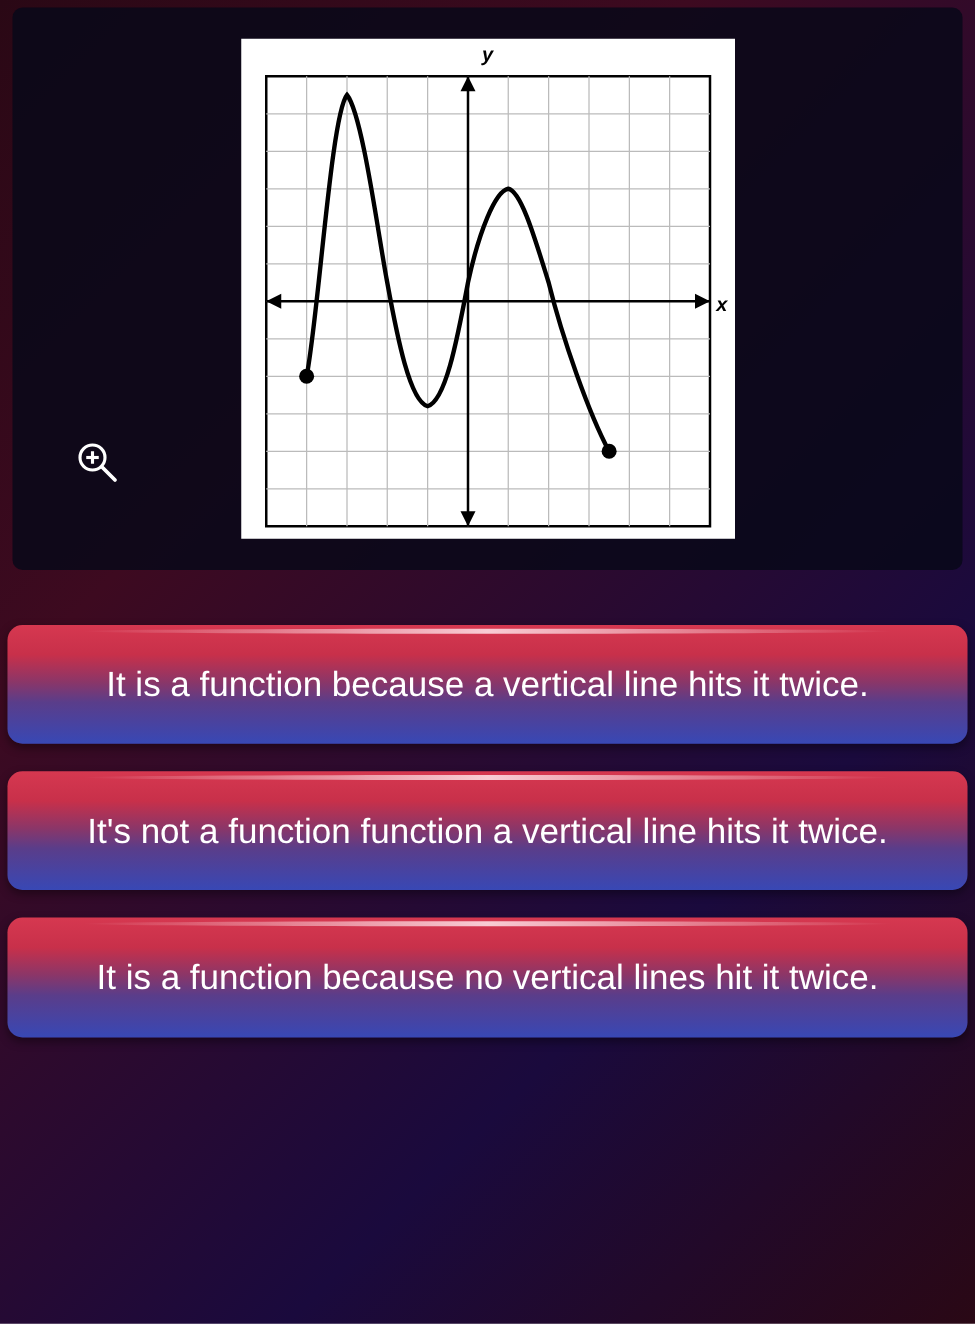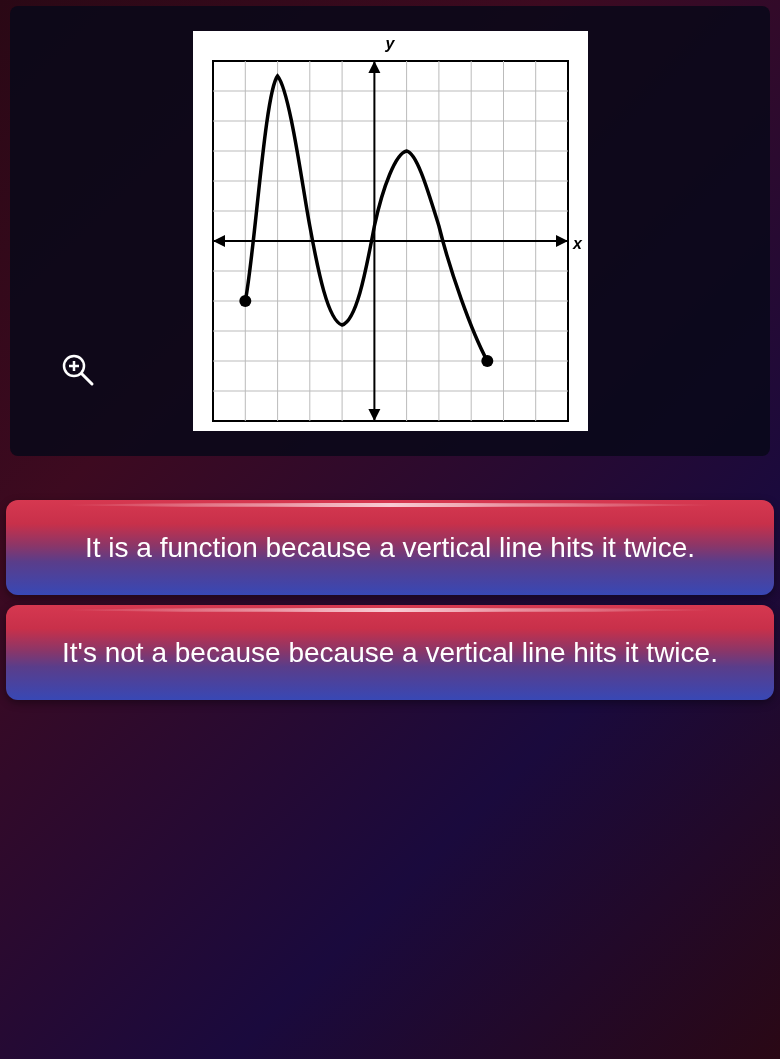--- a/index.html
+++ b/index.html
@@ -34,21 +34,21 @@
       left: 50px;
       bottom: 68px;
       width: 36px;
       height: 36px;
       cursor: pointer;
     }
     .answers {
       margin-top: 40px;
       display: flex;
       flex-direction: column;
-      gap: 10px;
+      gap: 22px;
       padding: 4px 6px;
     }
     .answer-btn {
       position: relative;
       border: none;
       border-radius: 12px;
       padding: 28px 18px;
       font-size: 28px;
       color: #fff;
       cursor: pointer;
@@ -136,15 +136,18 @@
       <line x1="22" y1="22" x2="32" y2="32" stroke="#fff" stroke-width="3" stroke-linecap="round"></line>
     </svg>
   </div>
 </div>
 
 <div class="answers">
   <button class="answer-btn">
     <span>It is a function because a vertical line hits it twice.</span>
   </button>
   <button class="answer-btn">
-    <span>It's not a because because a vertical line hits it twice.</span>
+    <span>It's not a function function a vertical line hits it twice.</span>
+  </button>
+  <button class="answer-btn">
+    <span>It is a function because no vertical lines hit it twice.</span>
   </button>
 </div>
 
 </body></html>

